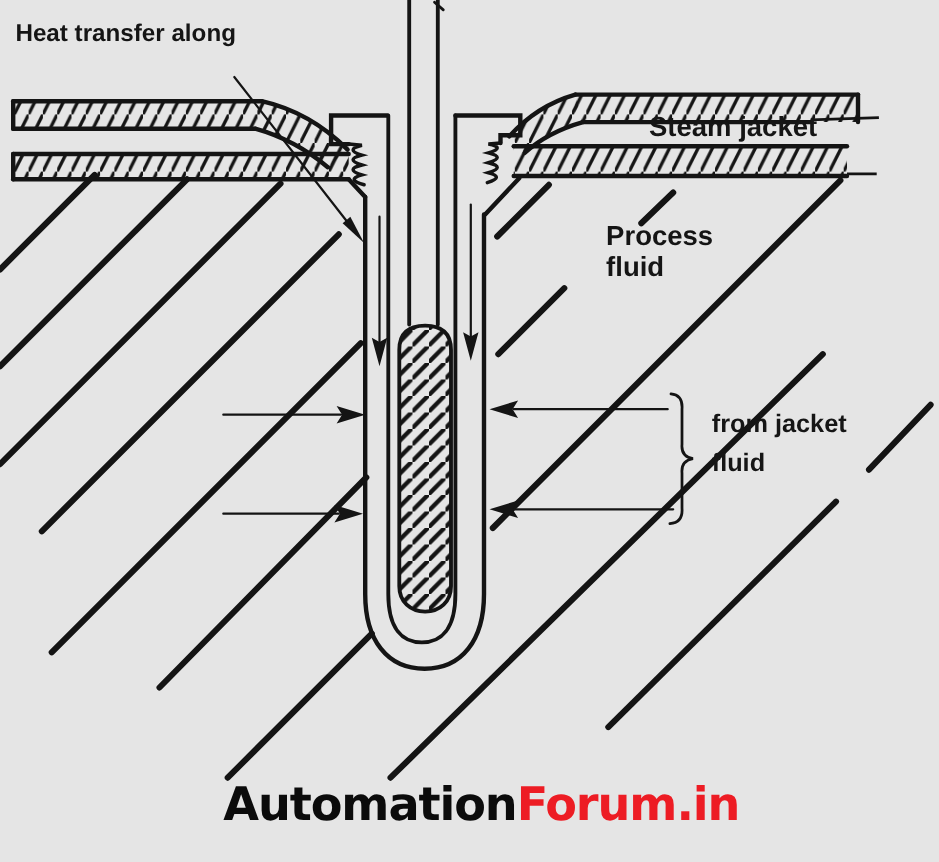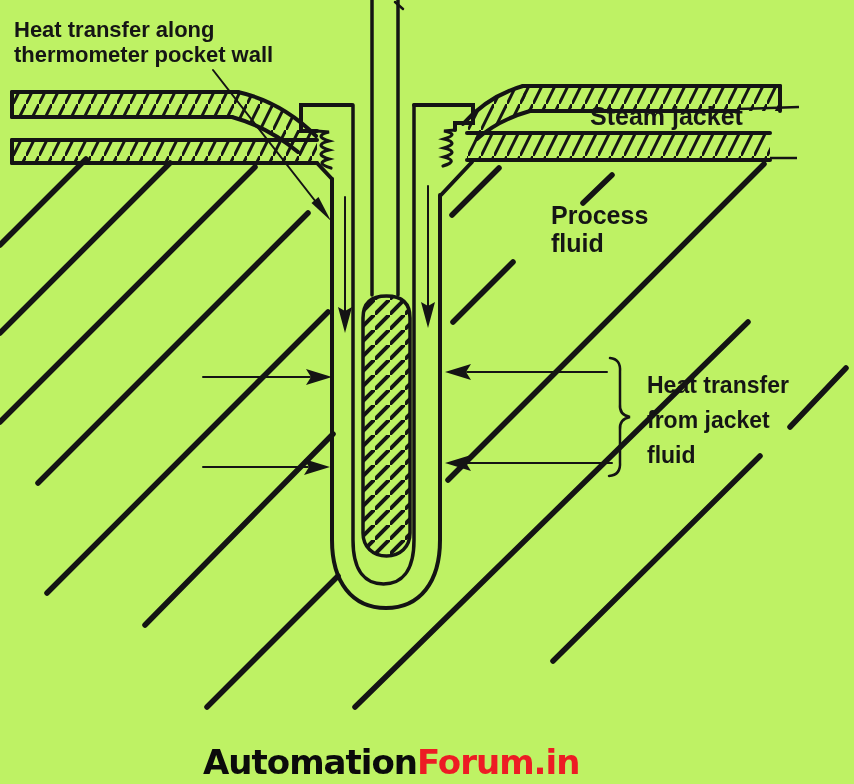--- a/index.html
+++ b/index.html
@@ -1,32 +1,32 @@
 <!DOCTYPE html>
 <html><head>
 <meta charset="utf-8">
 <style>
   html,body{margin:0;padding:0;background:#ffffff;}
   .stage{
-    position:relative;width:854px;height:784px;background:#bef264;overflow:hidden;
+    position:relative;width:854px;height:784px;background:#e5e5e5;overflow:hidden;
     font-family:"Liberation Sans",sans-serif;
   }
   .stage svg{position:absolute;left:0;top:0;}
   .lbl{
     position:absolute;color:#151515;font-weight:600;
     font-size:25px;line-height:25px;white-space:nowrap;
   }
   .lbl-pocket{left:14px;top:17px;font-size:22px;line-height:25px;}
   .lbl-steam{left:590px;top:104px;}
   .lbl-process{left:551px;top:201px;line-height:28px;}
   .lbl-heatfrom{left:647px;top:368px;line-height:35px;font-size:23px;}
   .logo{
     position:absolute;left:203px;top:706px;
     font-family:"DejaVu Sans",sans-serif;font-weight:700;
-    font-size:34px;letter-spacing:-1px;white-space:nowrap;margin-top:36px;
+    font-size:42px;letter-spacing:-1px;white-space:nowrap;
   }
   .logo .black{color:#0b0b0b;}
   .logo .red{color:#ed1c24;}
 </style>
 </head>
 <body>
 
 <div class="stage">
 
   <svg width="854" height="784" viewBox="0 0 854 784">
@@ -149,32 +149,30 @@
         <line x1="213" y1="70" x2="316" y2="202" stroke-width="2"></line>
         <polygon points="331,221 318.5,197 311.5,203" stroke="none"></polygon>
       </g>
 
       <path d="M610,358 Q621,359 620,372 L620,404 Q619,415 630,417 Q619,419 620,430 L620,462 Q621,475 609,476" stroke-width="2.5" fill="none"></path>
     </g>
   </svg>
 
   <div class="lbl lbl-pocket">
     <div>Heat transfer along</div>
-    <div>thermometer pocket wall</div>
   </div>
 
   <div class="lbl lbl-steam">Steam jacket</div>
 
   <div class="lbl lbl-process">
     <div>Process</div>
     <div>fluid</div>
   </div>
 
   <div class="lbl lbl-heatfrom">
-    <div>Heat transfer</div>
     <div>from jacket</div>
     <div>fluid</div>
   </div>
 
   <div class="logo">
     <span class="black">Automation</span><span class="red">Forum.in</span>
   </div>
 
 </div>
 

